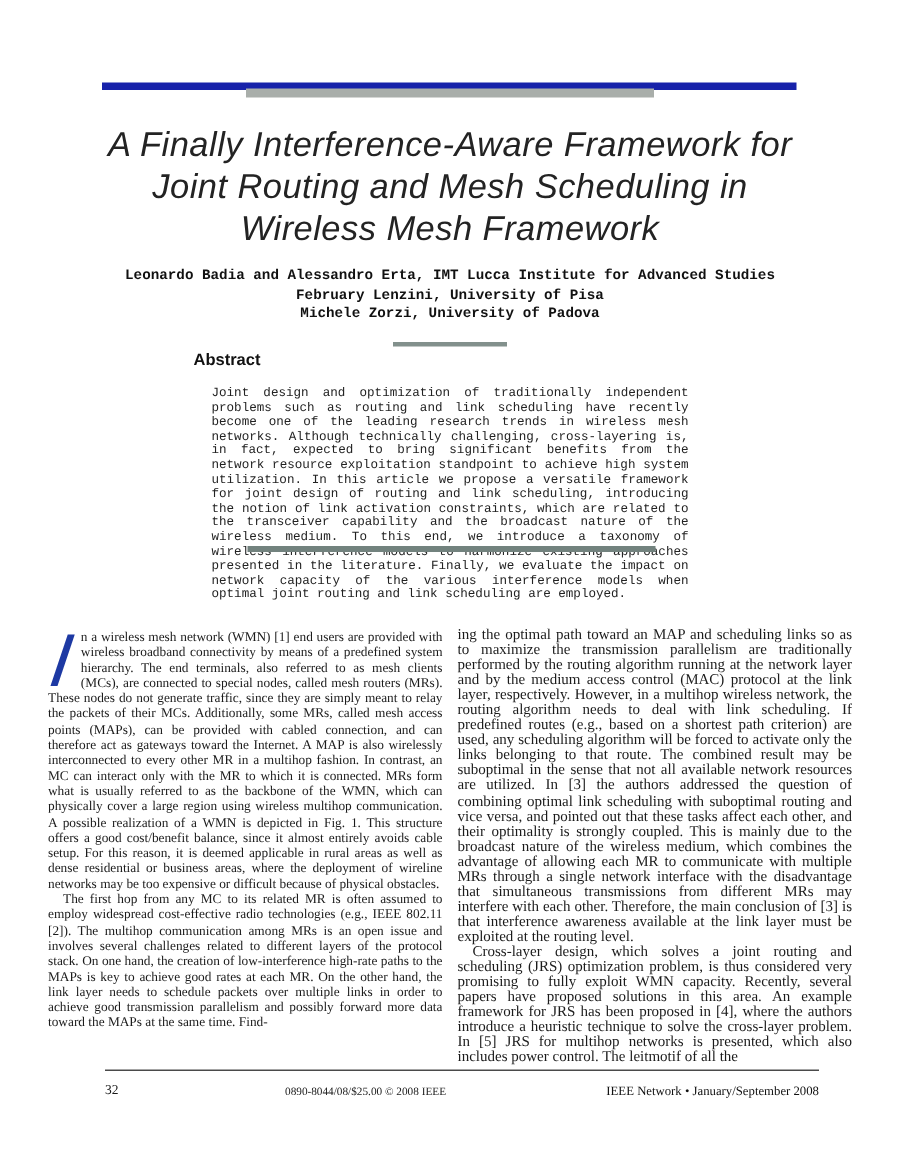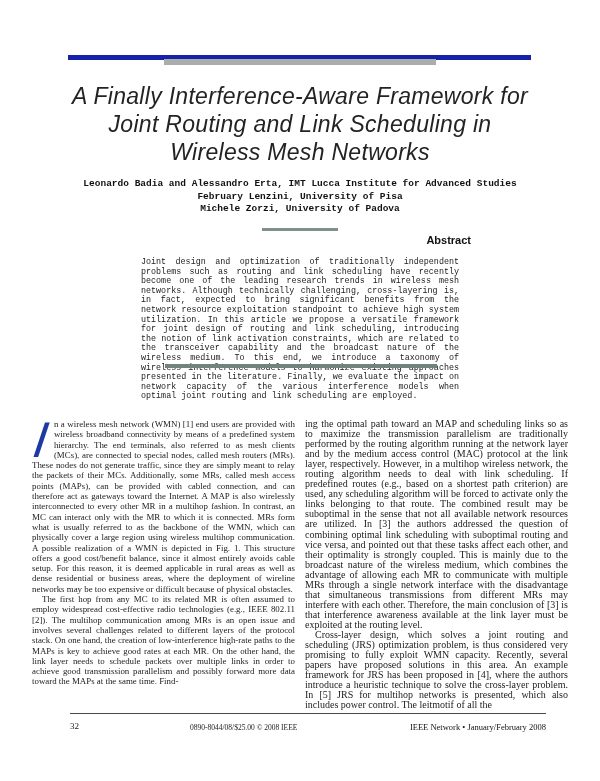--- a/index.html
+++ b/index.html
@@ -23,21 +23,21 @@
   .authors {
     position:absolute; left:0; top:178px; width:600px; text-align:center;
     font-family:Liberation Mono, monospace; font-weight:700;
     font-size:9.5px; line-height:12.5px; color:#111;
   }
 
   
   .abstract-top-rule { position:absolute; left:262px; top:228px; width:76px; height:3px; background:#82908c; }
   .abstract { position:absolute; left:129px; top:234px; width:342px; }
   .abstract-heading {
-    text-align:right; font-family:"Liberation Sans", sans-serif; font-weight:700;
+    text-align:left; font-family:"Liberation Sans", sans-serif; font-weight:700;
     font-size:11px; line-height:12px; margin:0 0 2px 0; color:#111;
   }
   .abstract-text {
     margin:12px; text-align:justify; font-family:Liberation Mono, monospace;
     font-size:8.4px; line-height:9.6px; color:#222;
   }
   .abstract-bottom-rule { position:absolute; left:165px; top:364px; width:272px; height:4px; background:#72827e; }
 
   
   .col {
@@ -63,22 +63,22 @@
 </head>
 <body>
 
 <div class="page">
 
   <div class="top-bar-blue"></div>
   <div class="top-bar-gray"></div>
 
   <h1 class="title">
     <div>A Finally Interference-Aware Framework for</div>
-    <div>Joint Routing and Link Scheduling in</div>
-    <div>Wireless Mesh Networks</div>
+    <div>Joint Routing and Mesh Scheduling in</div>
+    <div>Wireless Mesh Framework</div>
   </h1>
 
   <div class="authors">
     <div>Leonardo Badia and Alessandro Erta, IMT Lucca Institute for Advanced Studies</div>
     <div>February Lenzini, University of Pisa</div>
     <div>Michele Zorzi, University of Padova</div>
   </div>
 
   <div class="abstract-top-rule"></div>
 
@@ -95,15 +95,15 @@
   </div>
 
   <div class="col col-right">
     <p class="para">ing the optimal path toward an MAP and scheduling links so as to maximize the transmission parallelism are traditionally performed by the routing algorithm running at the network layer and by the medium access control (MAC) protocol at the link layer, respectively. However, in a multihop wireless network, the routing algorithm needs to deal with link scheduling. If predefined routes (e.g., based on a shortest path criterion) are used, any scheduling algorithm will be forced to activate only the links belonging to that route. The combined result may be suboptimal in the sense that not all available network resources are utilized. In [3] the authors addressed the question of combining optimal link scheduling with suboptimal routing and vice versa, and pointed out that these tasks affect each other, and their optimality is strongly coupled. This is mainly due to the broadcast nature of the wireless medium, which combines the advantage of allowing each MR to communicate with multiple MRs through a single network interface with the disadvantage that simultaneous transmissions from different MRs may interfere with each other. Therefore, the main conclusion of [3] is that interference awareness available at the link layer must be exploited at the routing level.</p>
     <p class="para indent">Cross-layer design, which solves a joint routing and scheduling (JRS) optimization problem, is thus considered very promising to fully exploit WMN capacity. Recently, several papers have proposed solutions in this area. An example framework for JRS has been proposed in [4], where the authors introduce a heuristic technique to solve the cross-layer problem. In [5] JRS for multihop networks is presented, which also includes power control. The leitmotif of all the</p>
   </div>
 
   <div class="footer-rule"></div>
   <div class="footer-page-number">32</div>
   <div class="footer-copyright">0890-8044/08/$25.00 © 2008 IEEE</div>
-  <div class="footer-journal">IEEE Network • January/February 2008</div>
+  <div class="footer-journal">IEEE Network • January/September 2008</div>
 
 </div>
 
 </body></html>

